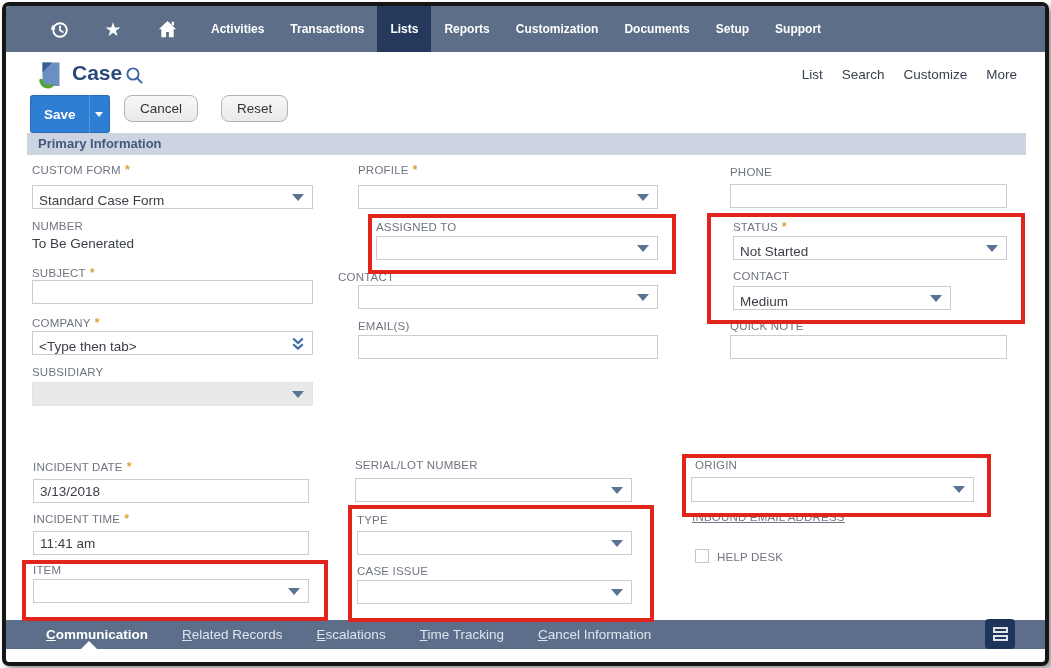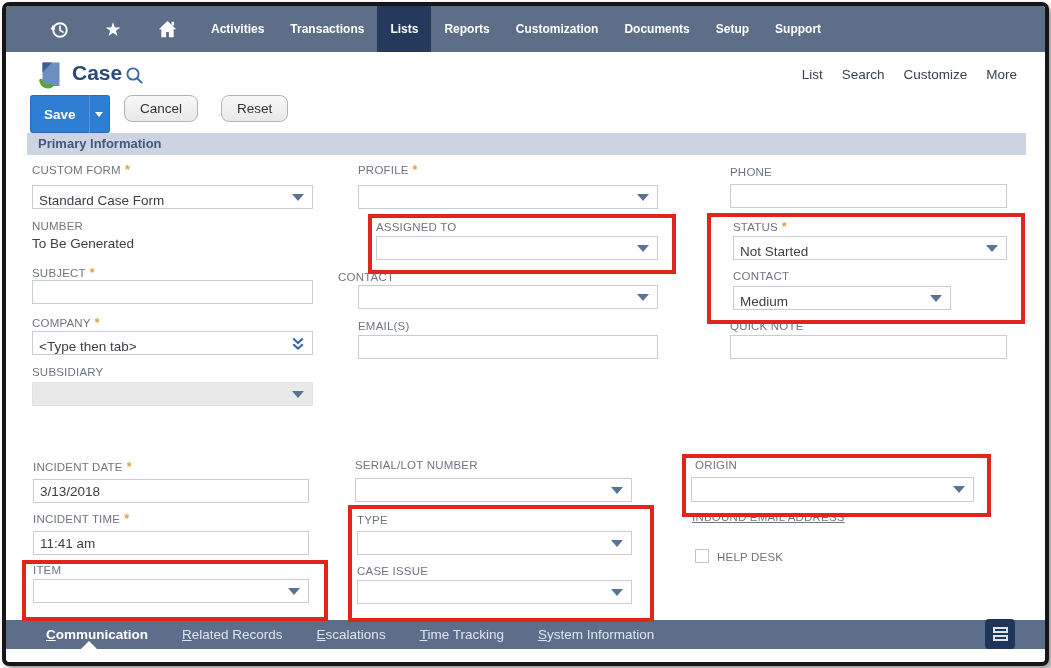--- a/index.html
+++ b/index.html
@@ -237,21 +237,21 @@
   <div class="hl" style="left:707px;top:213px;width:310px;height:103px;"></div>
   <div class="hl" style="left:682px;top:454px;width:301px;height:55px;"></div>
   <div class="hl" style="left:22px;top:560px;width:298px;height:53px;"></div>
   <div class="hl" style="left:348px;top:505px;width:298px;height:109px;"></div>
 
   <div class="tabbar">
     <span class="tab sel">Communication</span>
     <span class="tab">Related Records</span>
     <span class="tab">Escalations</span>
     <span class="tab">Time Tracking</span>
-    <span class="tab">System Information</span>
+    <span class="tab">Cancel Information</span>
   </div>
   <div class="caret-up"></div>
   <div class="panel-toggle">
     <div class="bar"></div>
     <div class="bar"></div>
   </div>
 
 </div>
 </div>
 

